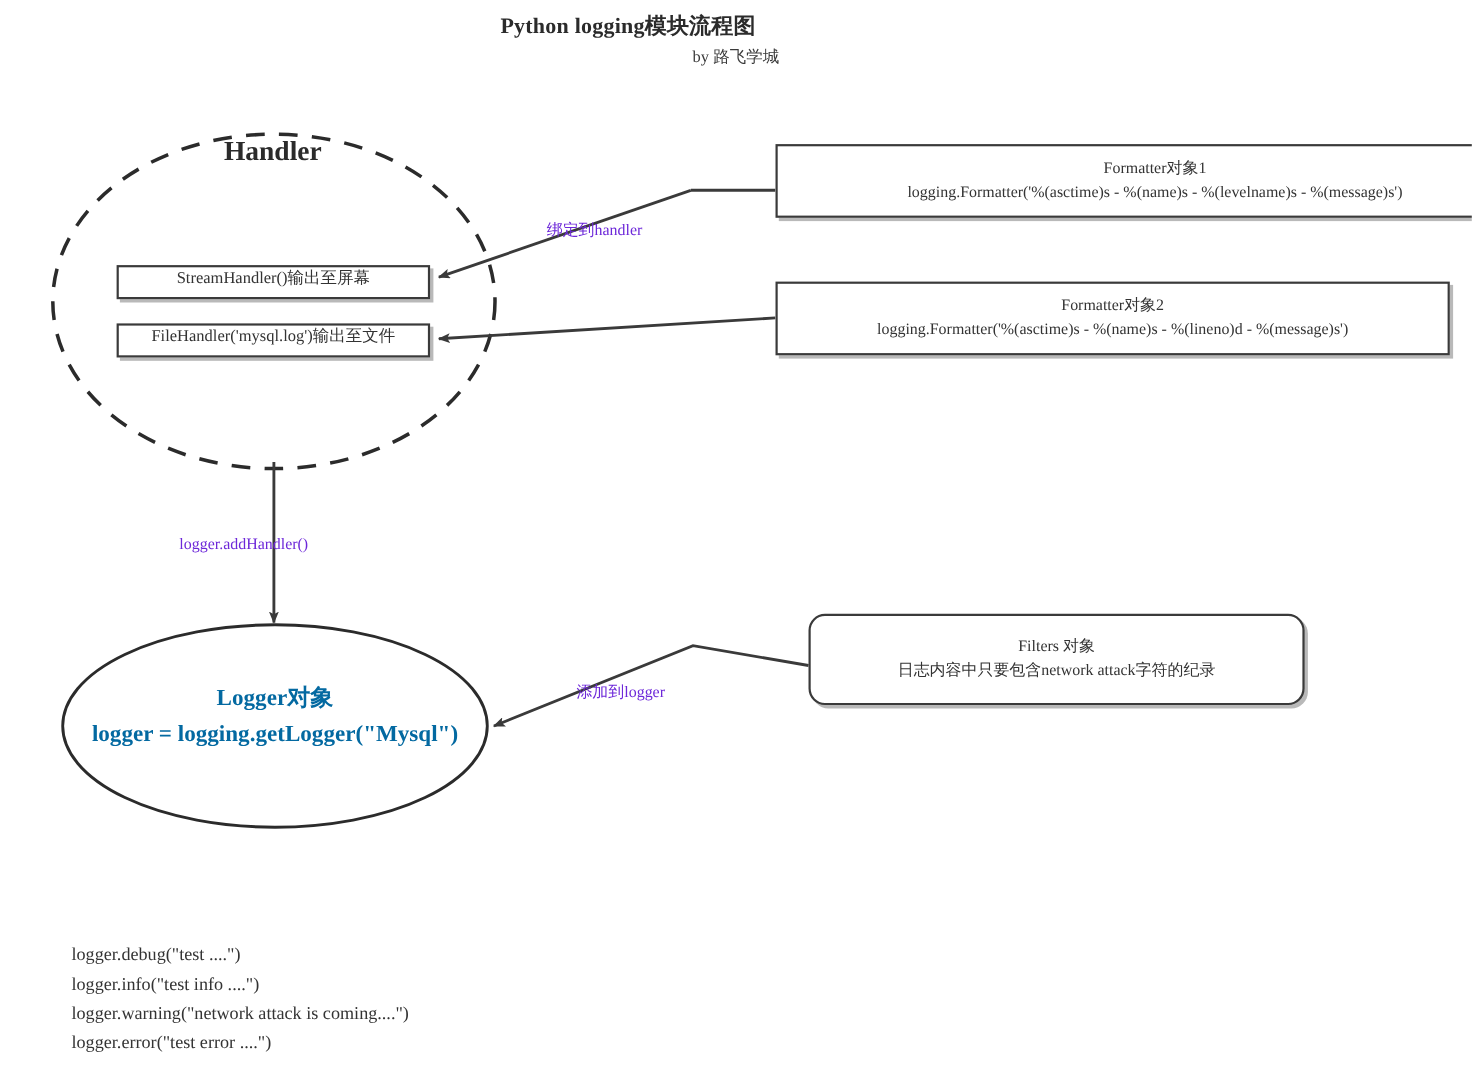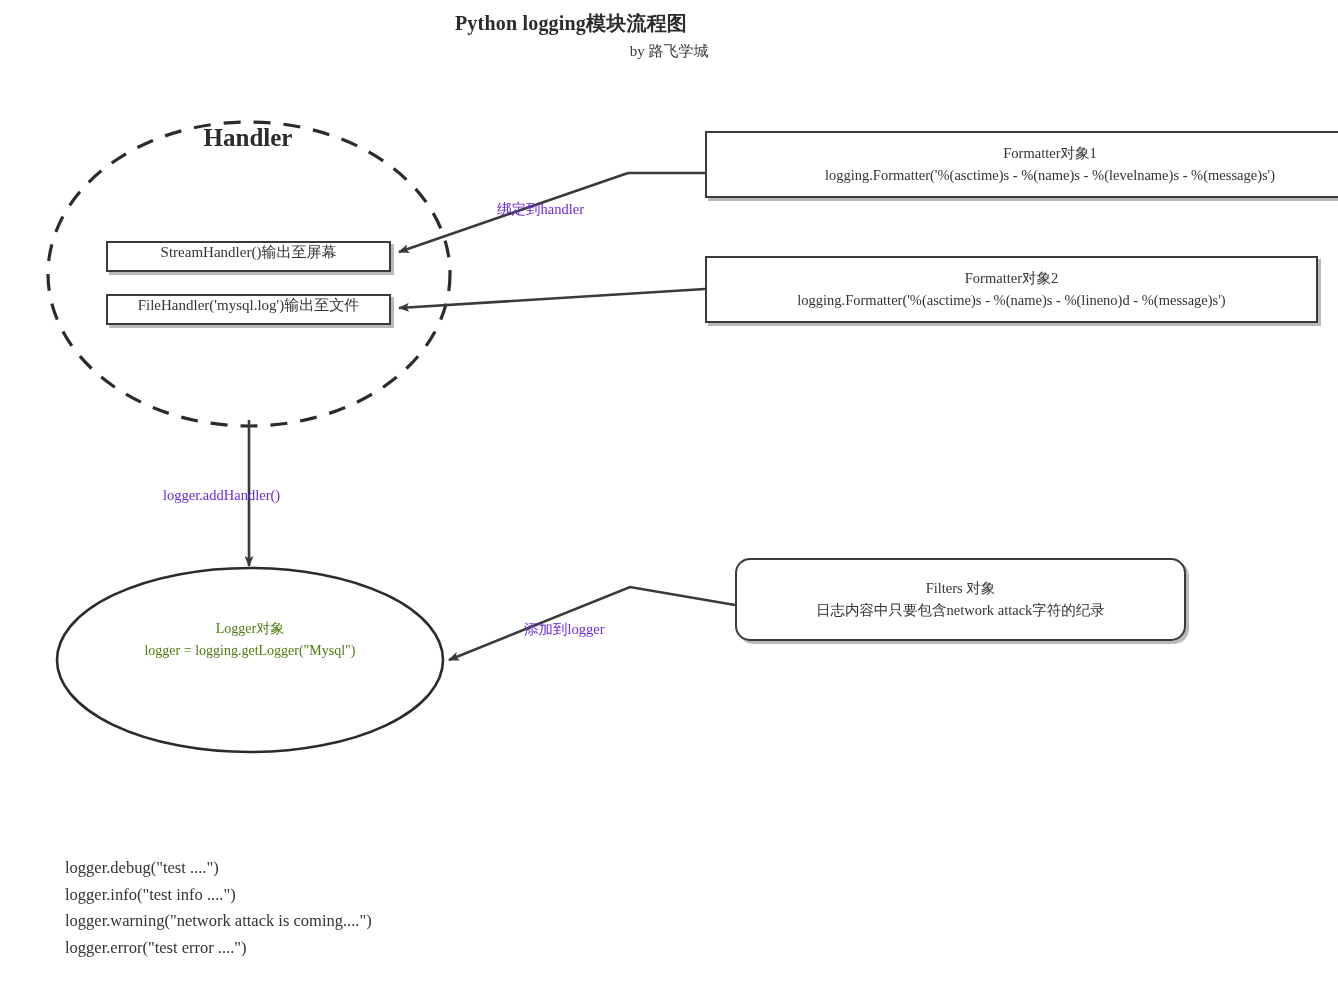--- a/index.html
+++ b/index.html
@@ -99,23 +99,23 @@
     font-size: 25px;
     font-weight: bold;
     color: #2b2b2b;
   }
   .logger-label {
     position: absolute;
     left: 57px;
     top: 618px;
     width: 386px;
     text-align: center;
-    font-size: 14px;
-    font-weight: normal;
-    color: #4d7c0f;
+    font-size: 21px;
+    font-weight: bold;
+    color: #0369a1;
     line-height: 1.55;
   }
   .logger-label .ln { display: block; white-space: nowrap; }
 
   
   .edge-label {
     position: absolute;
     font-size: 14.5px;
     color: #6d28d9;
     white-space: nowrap;

